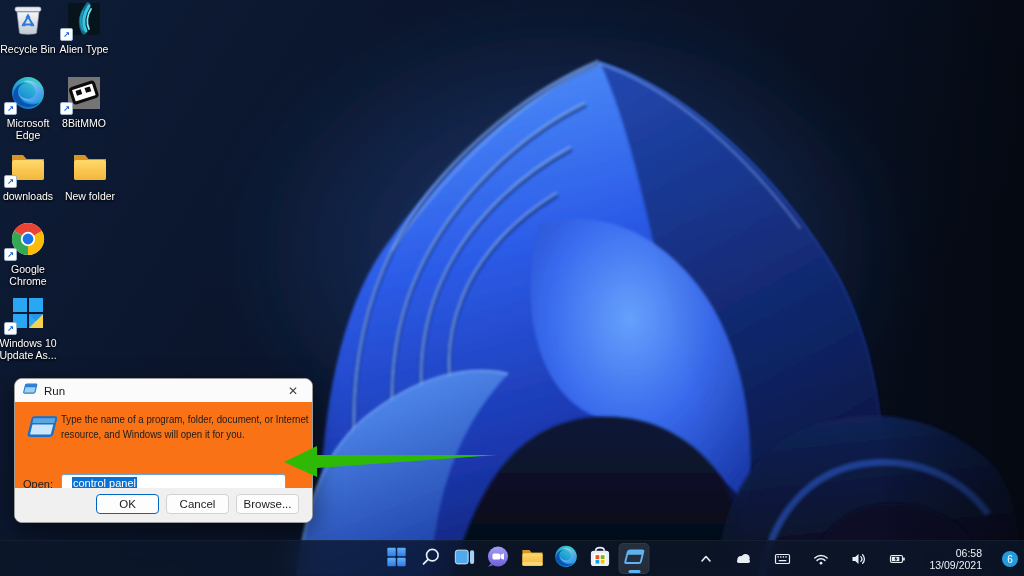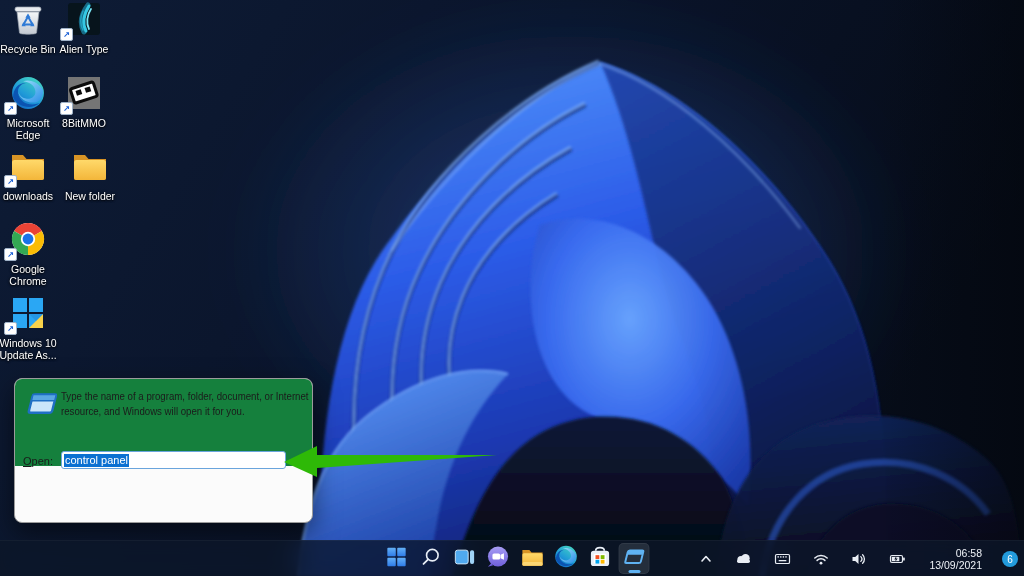--- a/index.html
+++ b/index.html
@@ -18,29 +18,29 @@
             font-size:8px;color:#1e62d6;font-weight:bold;line-height:1;}
 
   
   #run-dialog{position:absolute;left:14px;top:378px;width:299px;height:145px;background:#fbfbfb;
               border:1px solid #9b9b9b;border-radius:8px;box-shadow:0 10px 26px rgba(0,0,0,.5);
               font-size:12px;color:#1a1a1a;box-sizing:border-box;overflow:hidden;}
   .rd-titlebar{height:23px;display:flex;align-items:center;padding:0 8px;background:#fbfbfb;}
   .rd-title{font-size:11.5px;margin-left:6px;}
   .rd-close{margin-left:auto;width:22px;height:18px;display:flex;align-items:center;justify-content:center;
             font-size:12px;color:#444;border-radius:3px;}
-  .rd-body{position:relative;height:87px;background:#15803d;}
+  .rd-body{position:relative;height:87px;background:#f97316;}
   .rd-desc{position:absolute;left:46px;top:10px;width:300px;font-size:11.5px;line-height:14.5px;
            transform:scaleX(.84);transform-origin:left top;white-space:pre-line;color:#1b1b1b;}
   .rd-glyph{position:absolute;left:12px;top:12px;}
   .rd-open{position:absolute;left:8px;top:76px;font-size:11px;}
   .ak::first-letter{text-decoration:underline;}
   .rd-input{position:absolute;left:46px;top:72px;width:225px;height:18px;background:#fff;
             border:1px solid #6aa5dd;border-radius:3px;display:flex;align-items:center;
-            padding:0 2px;box-sizing:border-box;}
+            padding:0 10px;box-sizing:border-box;}
   .rd-sel{background:#0b70d1;color:#fff;font-size:11px;padding:0 1px;line-height:13px;}
   .rd-foot{position:absolute;left:0;right:0;bottom:0;height:34px;background:#f0f0f0;}
   .rd-btn{position:absolute;top:6px;width:63px;height:20px;background:#fdfdfd;border:1px solid #d2d2d2;
           border-radius:4px;font-size:11.5px;color:#1b1b1b;display:flex;align-items:center;justify-content:center;
           font-family:"Liberation Sans",sans-serif;box-sizing:border-box;}
   .rd-btn.default{border-color:#0067c0;}
 
   
   #arrow-svg{position:absolute;inset:0;pointer-events:none;}
 
@@ -293,35 +293,52 @@
         <path d="M 1,15 L 15,15 L 15,1 L 8,8 Z" fill="#f8d24a"></path>
         <path d="M 1,1 L 15,1 L 8,8 Z" fill="#1e88d8" opacity="0.5"></path>
       </svg></span>
       <span class="sc-badge">↗</span>
     </div>
     <div class="dicon-label">Windows 10
 Update As...</div>
   </div>
 
   <div id="run-dialog">
+    <div class="rd-titlebar">
+      <span>
+        <svg width="15" height="12" viewBox="-10 -8 20 16">
+          <g transform="skewX(-14)">
+            <rect x="-8" y="-6.5" width="15" height="12" rx="1.5" fill="#9fd0f2" stroke="#2a7fd4" stroke-width="1.6"></rect>
+            <rect x="-8" y="-6.5" width="15" height="4" fill="#2a7fd4"></rect>
+          </g>
+        </svg>
+      </span>
+      <span class="rd-title">Run</span>
+      <span class="rd-close">✕</span>
+    </div>
     <div class="rd-body">
       <span class="rd-glyph">
         <svg width="32" height="26" viewBox="-11 -8 22 16">
           <g transform="skewX(-14)">
             <rect x="-8.5" y="-6.5" width="16" height="12.5" rx="1.5" fill="#cbe6fa" stroke="#1f6fc4" stroke-width="1.7"></rect>
             <rect x="-8.5" y="-6.5" width="16" height="4.2" fill="#5aa7e2" stroke="#1f6fc4" stroke-width="1"></rect>
           </g>
         </svg>
       </span>
       <div class="rd-desc">Type the name of a program, folder, document, or Internet
 resource, and Windows will open it for you.</div>
       <label class="rd-open ak">Open:</label>
       <div class="rd-input">
         <span class="rd-sel">control panel</span>
       </div>
+    </div>
+    <div class="rd-foot">
+      <button class="rd-btn default" style="left:81px">OK</button>
+      <button class="rd-btn" style="left:151px">Cancel</button>
+      <button class="rd-btn ak" style="left:221px">Browse...</button>
     </div>
   </div>
 
   <svg id="arrow-svg" viewBox="0 0 1024 576">
     <polygon points="284,462 317,446 317,455 497,455 317,468 317,477" fill="#2eb907"></polygon>
   </svg>
 
   <div id="taskbar">
     <div class="tb-apps">
 

